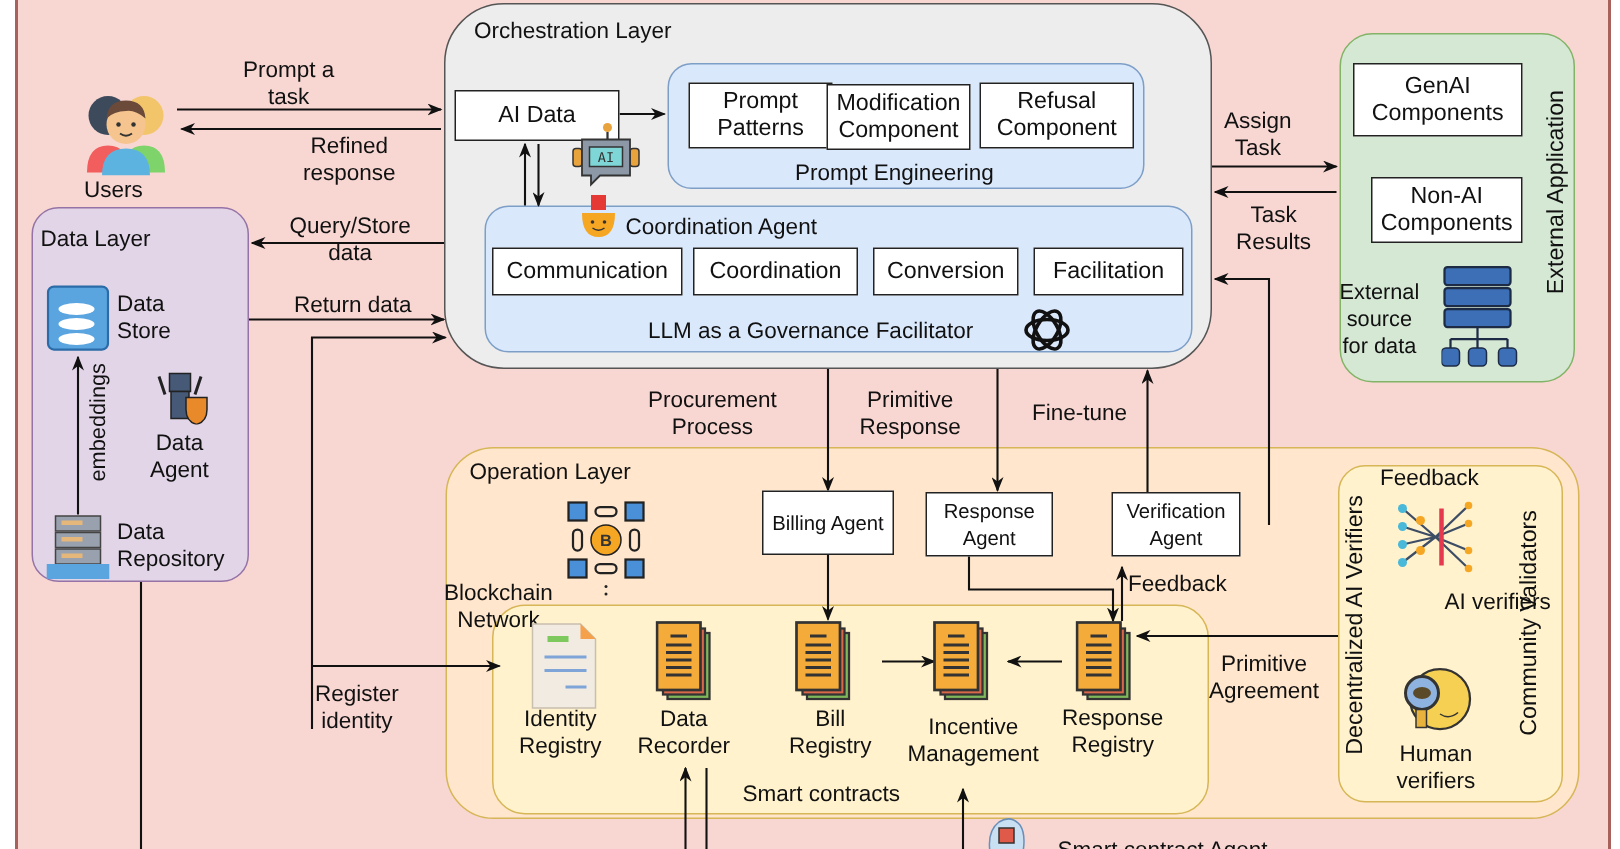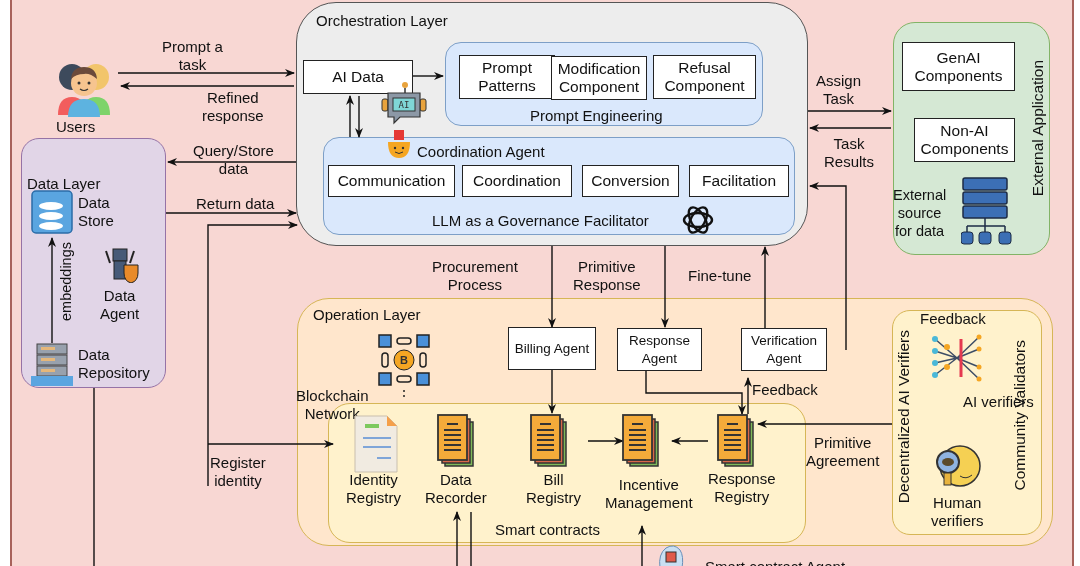--- a/index.html
+++ b/index.html
@@ -170,21 +170,21 @@
       <path d="M24,42 v8 M6,50 h38 M6,50 v6 M24,50 v6 M44,50 v6"></path>
     </g>
   <g fill="#3c6fb5" stroke="#1d2b45">
       <rect x="0" y="56" width="12" height="12" rx="3"></rect>
       <rect x="18" y="56" width="12" height="12" rx="3"></rect>
       <rect x="38" y="56" width="12" height="12" rx="3"></rect>
     </g>
 </svg>
 <div class="vert" style="left:1029px;top:60px;">External Application</div>
 
-<div class="lbl lbl-l" style="left:27px;top:151px;margin-top:24px;">Data Layer</div>
+<div class="lbl lbl-l" style="left:27px;top:151px;">Data Layer</div>
 <svg class="abs" style="left:31px;top:190px;width:42px;height:44px;" viewBox="0 0 42 44">
   <rect x="1" y="1" width="40" height="42" rx="4" fill="#5aa5e0" stroke="#2b6ca8" stroke-width="1.5"></rect>
   <g fill="#fff">
       <ellipse cx="20" cy="16" rx="12" ry="4"></ellipse>
       <ellipse cx="20" cy="26" rx="12" ry="4"></ellipse>
       <ellipse cx="20" cy="36" rx="12" ry="4"></ellipse>
     </g>
 </svg>
 <div class="lbl lbl-l nl" style="left:78px;top:194px;">Data
 Store</div>

